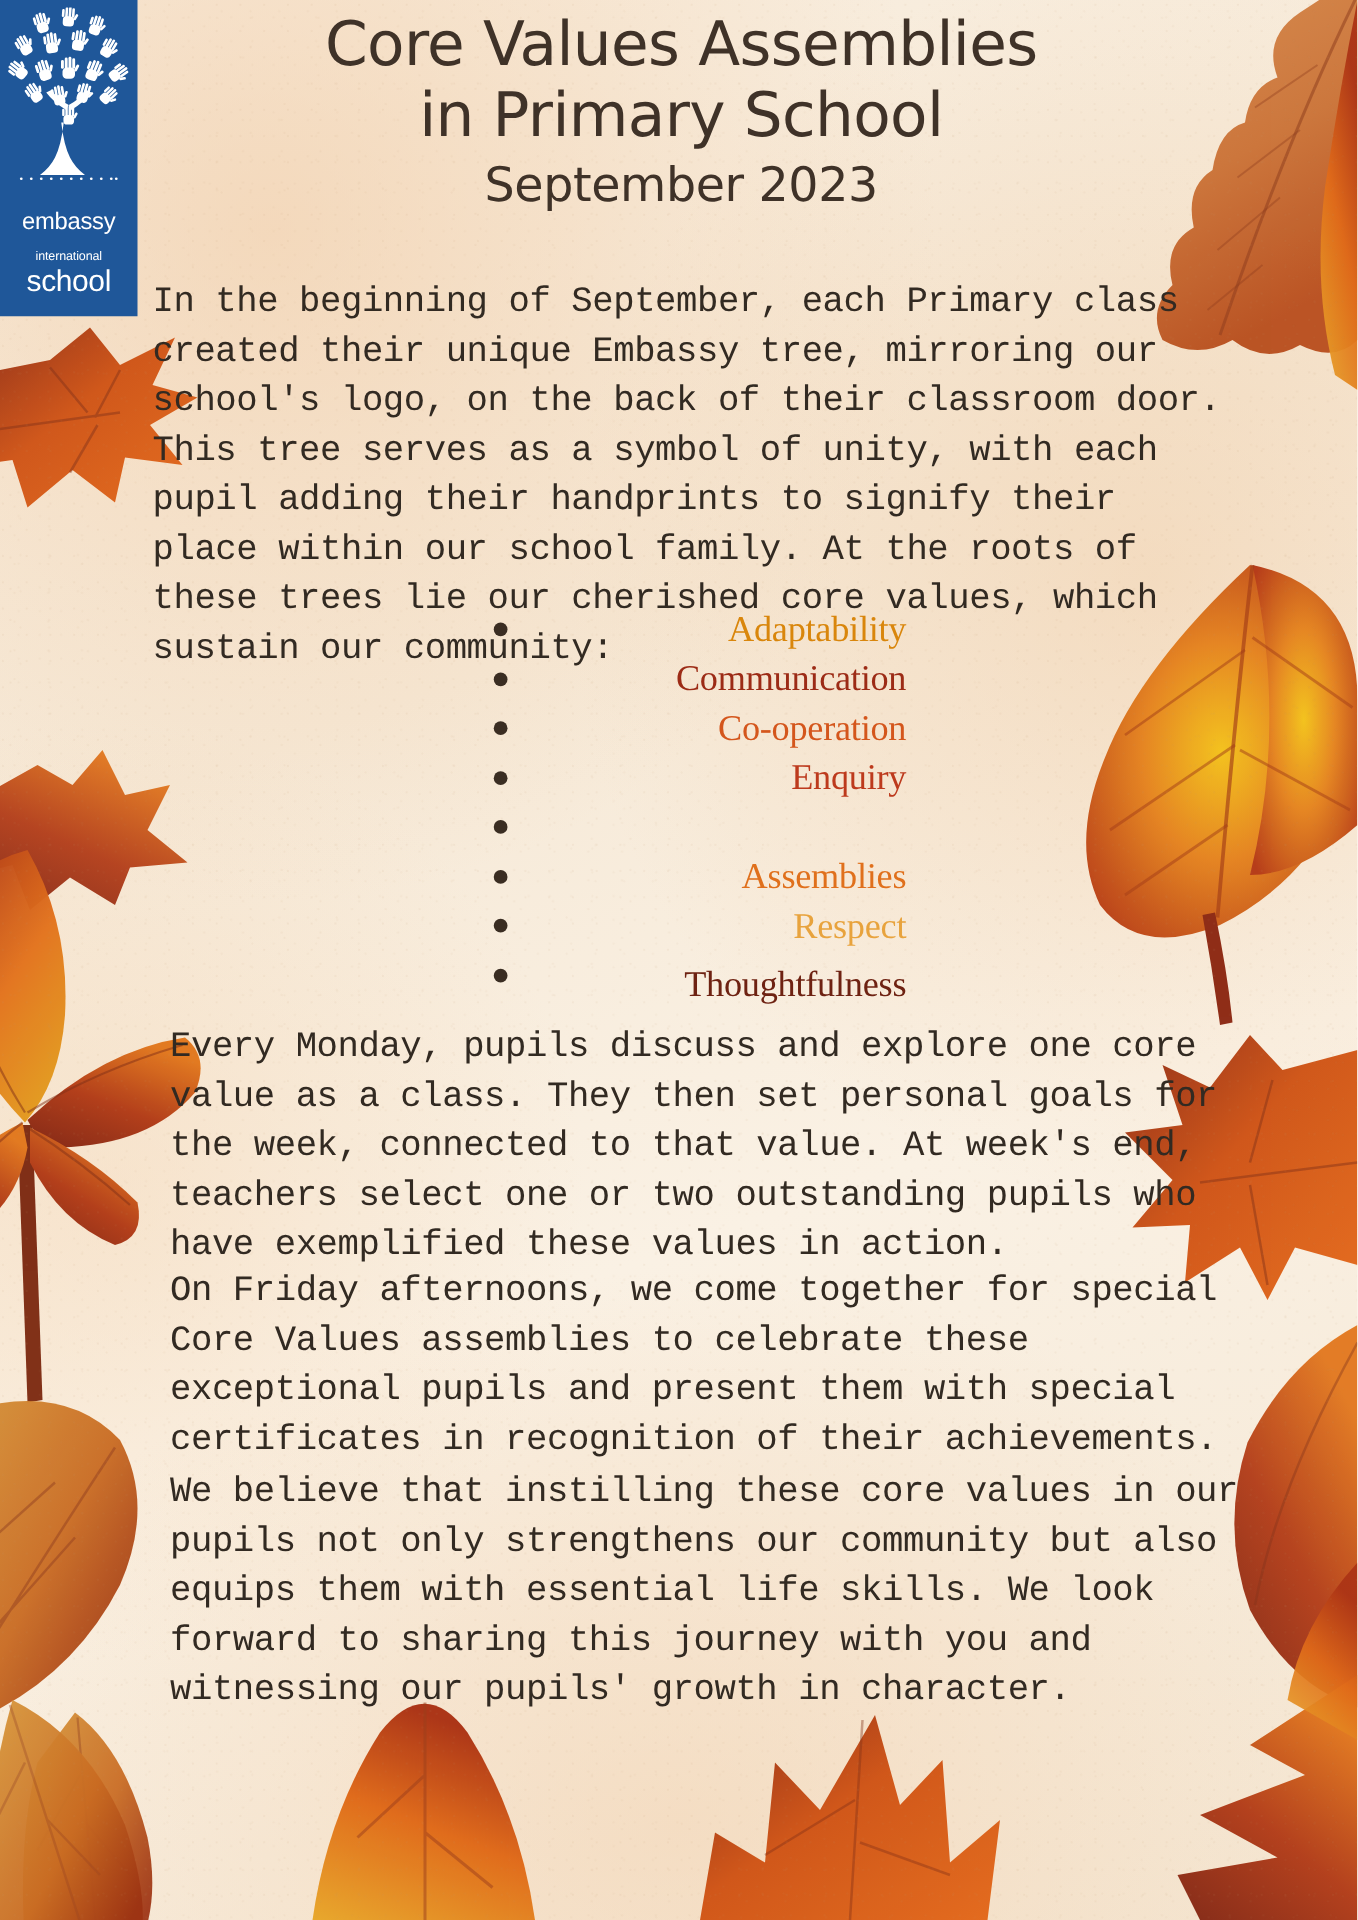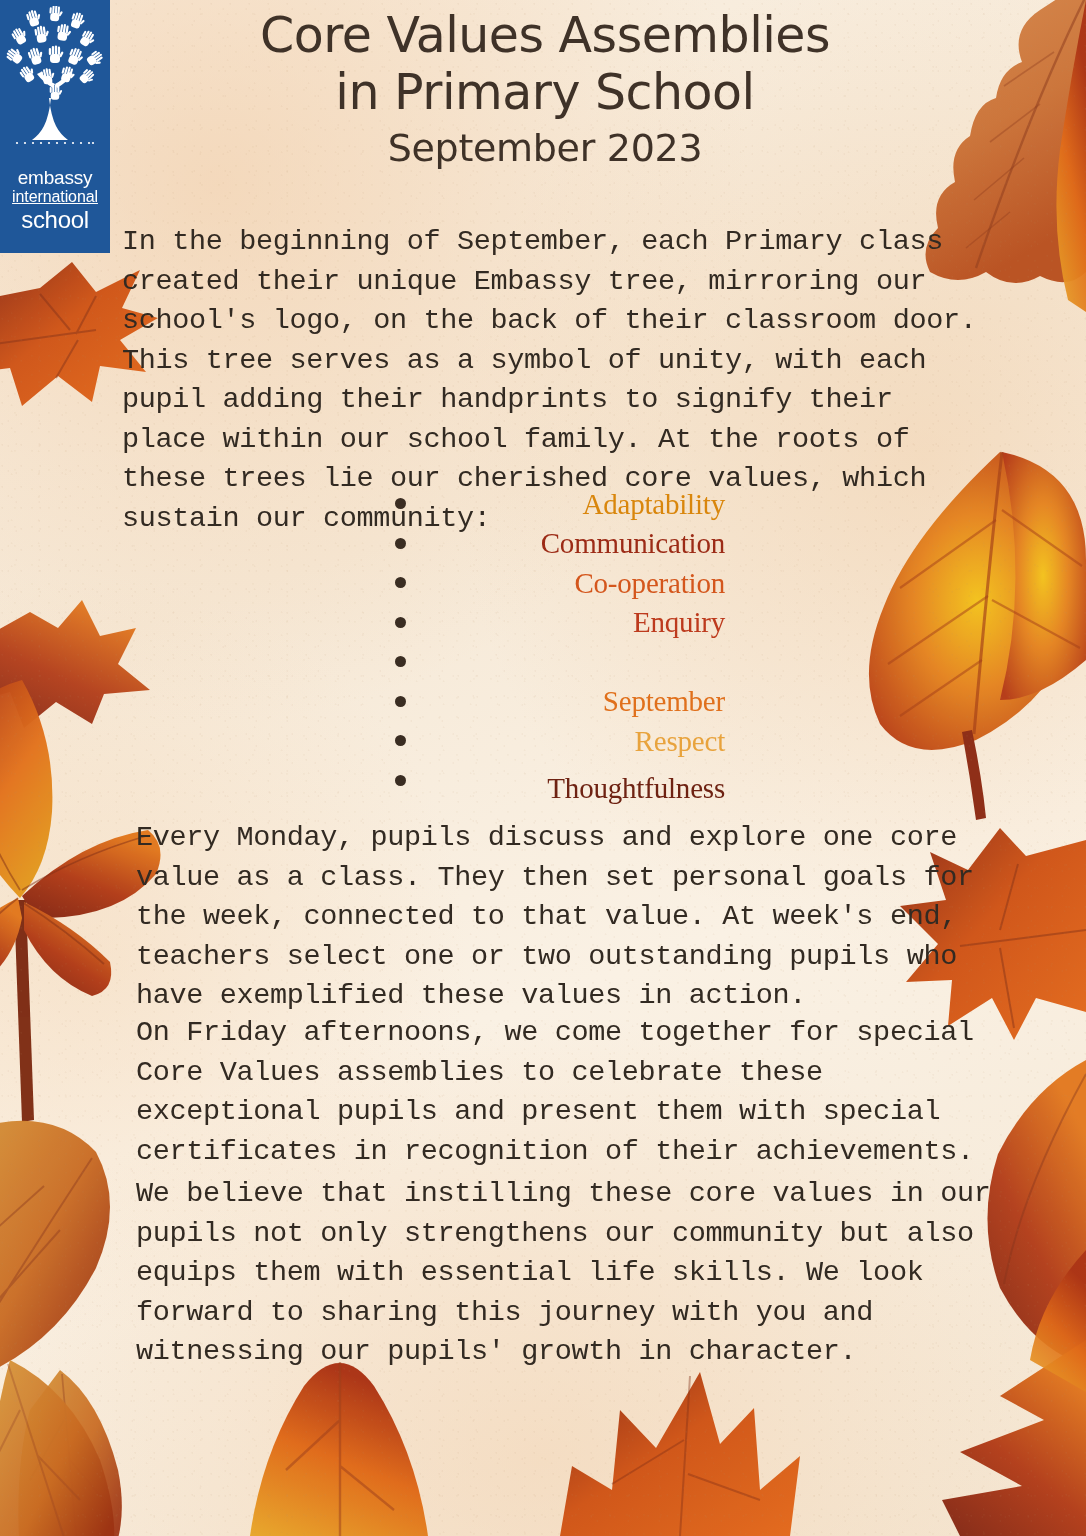--- a/index.html
+++ b/index.html
@@ -66,21 +66,21 @@
     margin-top: 6px;
   }
   .logo-words {
     width: 100%;
     text-align: center;
     color: #ffffff;
     font-family: "Liberation Sans", sans-serif;
     line-height: 1.0;
   }
   .logo-l1 { font-size: 19px; margin-top: 2px; letter-spacing: -0.2px; }
-  .logo-l2 { font-size: 16px; margin-top: 2px; letter-spacing: -0.1px; text-decoration: underline; }
+  .logo-l2 { font-size: 10px; margin-top: 14px; letter-spacing: -0.1px; }
   .logo-l3 { font-size: 24px; margin-top: 3px; letter-spacing: -0.3px; }
 
   
   .content {
     position: relative;
     z-index: 5;
     width: 1086px;
     height: 1536px;
     box-sizing: border-box;
   }
@@ -472,21 +472,21 @@
         </li>
         <li class="value-row">
           <span class="bullet"></span>
           <span class="value-label" style="color: rgb(189, 58, 29);">Enquiry</span>
         </li>
         <li class="value-row">
           <span class="bullet"></span>
         </li>
         <li class="value-row">
           <span class="bullet"></span>
-          <span class="value-label" style="color: rgb(224, 112, 28);">September</span>
+          <span class="value-label" style="color: rgb(224, 112, 28);">Assemblies</span>
         </li>
         <li class="value-row">
           <span class="bullet"></span>
           <span class="value-label" style="color: rgb(232, 163, 61);">Respect</span>
         </li>
         <li class="value-row">
           <span class="bullet"></span>
           <span class="value-label" style="color: rgb(110, 34, 18); margin-top: 16px;">Thoughtfulness</span>
         </li>
       </ul>

